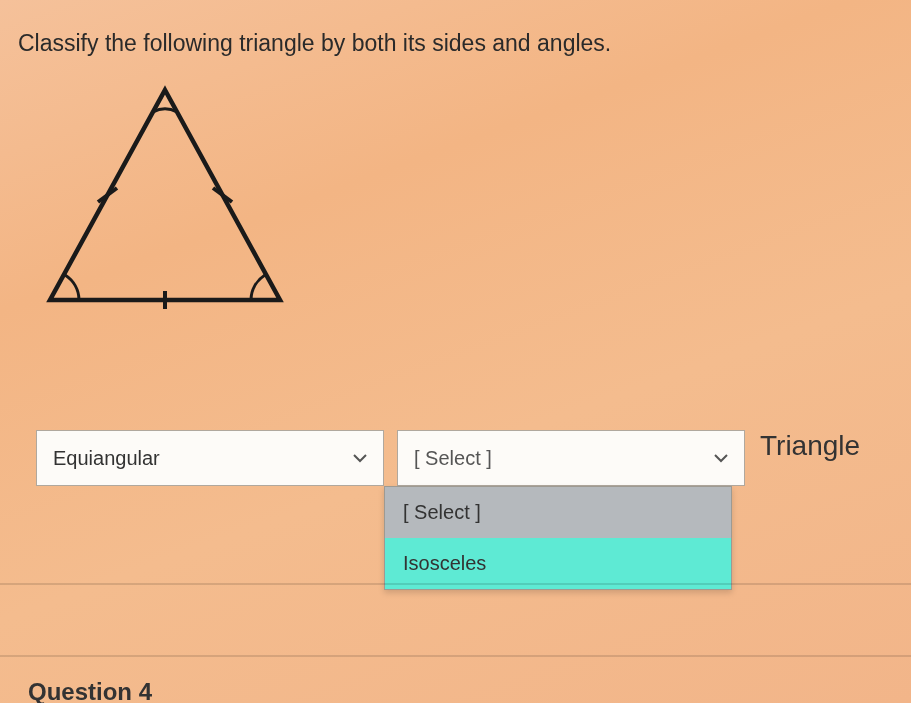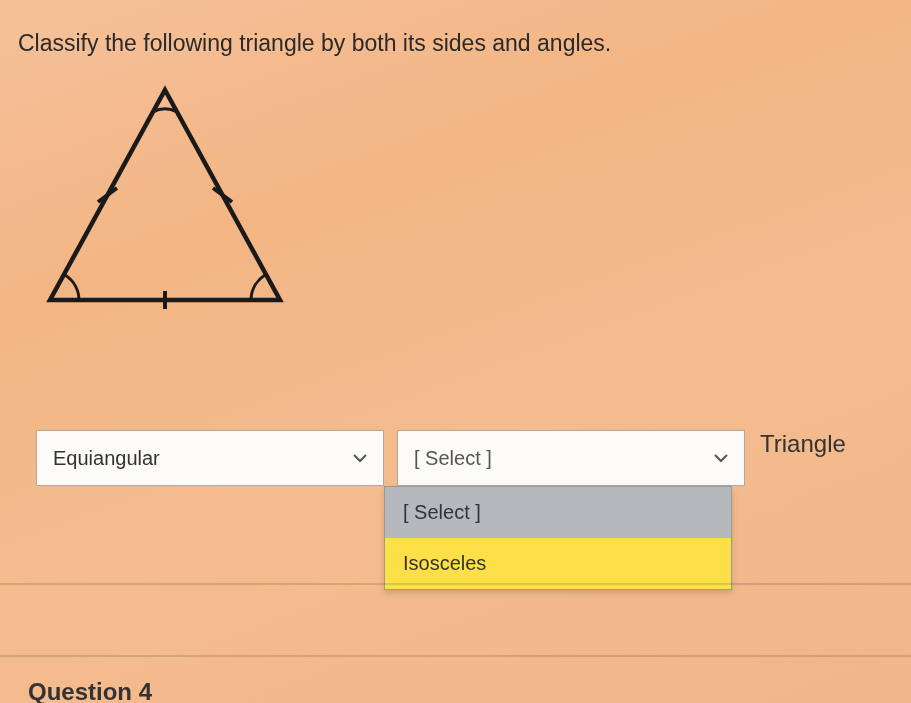--- a/index.html
+++ b/index.html
@@ -55,39 +55,39 @@
     }
     .select-box.second {
       width: 348px;
       color: #555;
     }
     .chevron {
       font-size: 14px;
       color: #666;
     }
     .triangle-label {
-      font-size: 24px;
+      font-size: 28px;
       color: #333;
       margin-left: 2px;
     }
     .dropdown-panel {
       position: absolute;
       top: 486px;
       left: 384px;
       width: 348px;
       background: #ebe9e5;
       border: 1px solid #9e9a92;
       box-shadow: 0 3px 6px rgba(0,0,0,0.15);
     }
     .dropdown-option {
       padding: 14px 18px;
       font-size: 20px;
       color: #333;
       cursor: pointer;
-      background: #fde047;
+      background: #5eead4;
     }
     .dropdown-option.highlighted {
       background: #b5b9bd;
     }
     .divider-line {
       position: absolute;
       left: 0;
       width: 911px;
       height: 2px;
       background: rgba(0,0,0,0.12);

